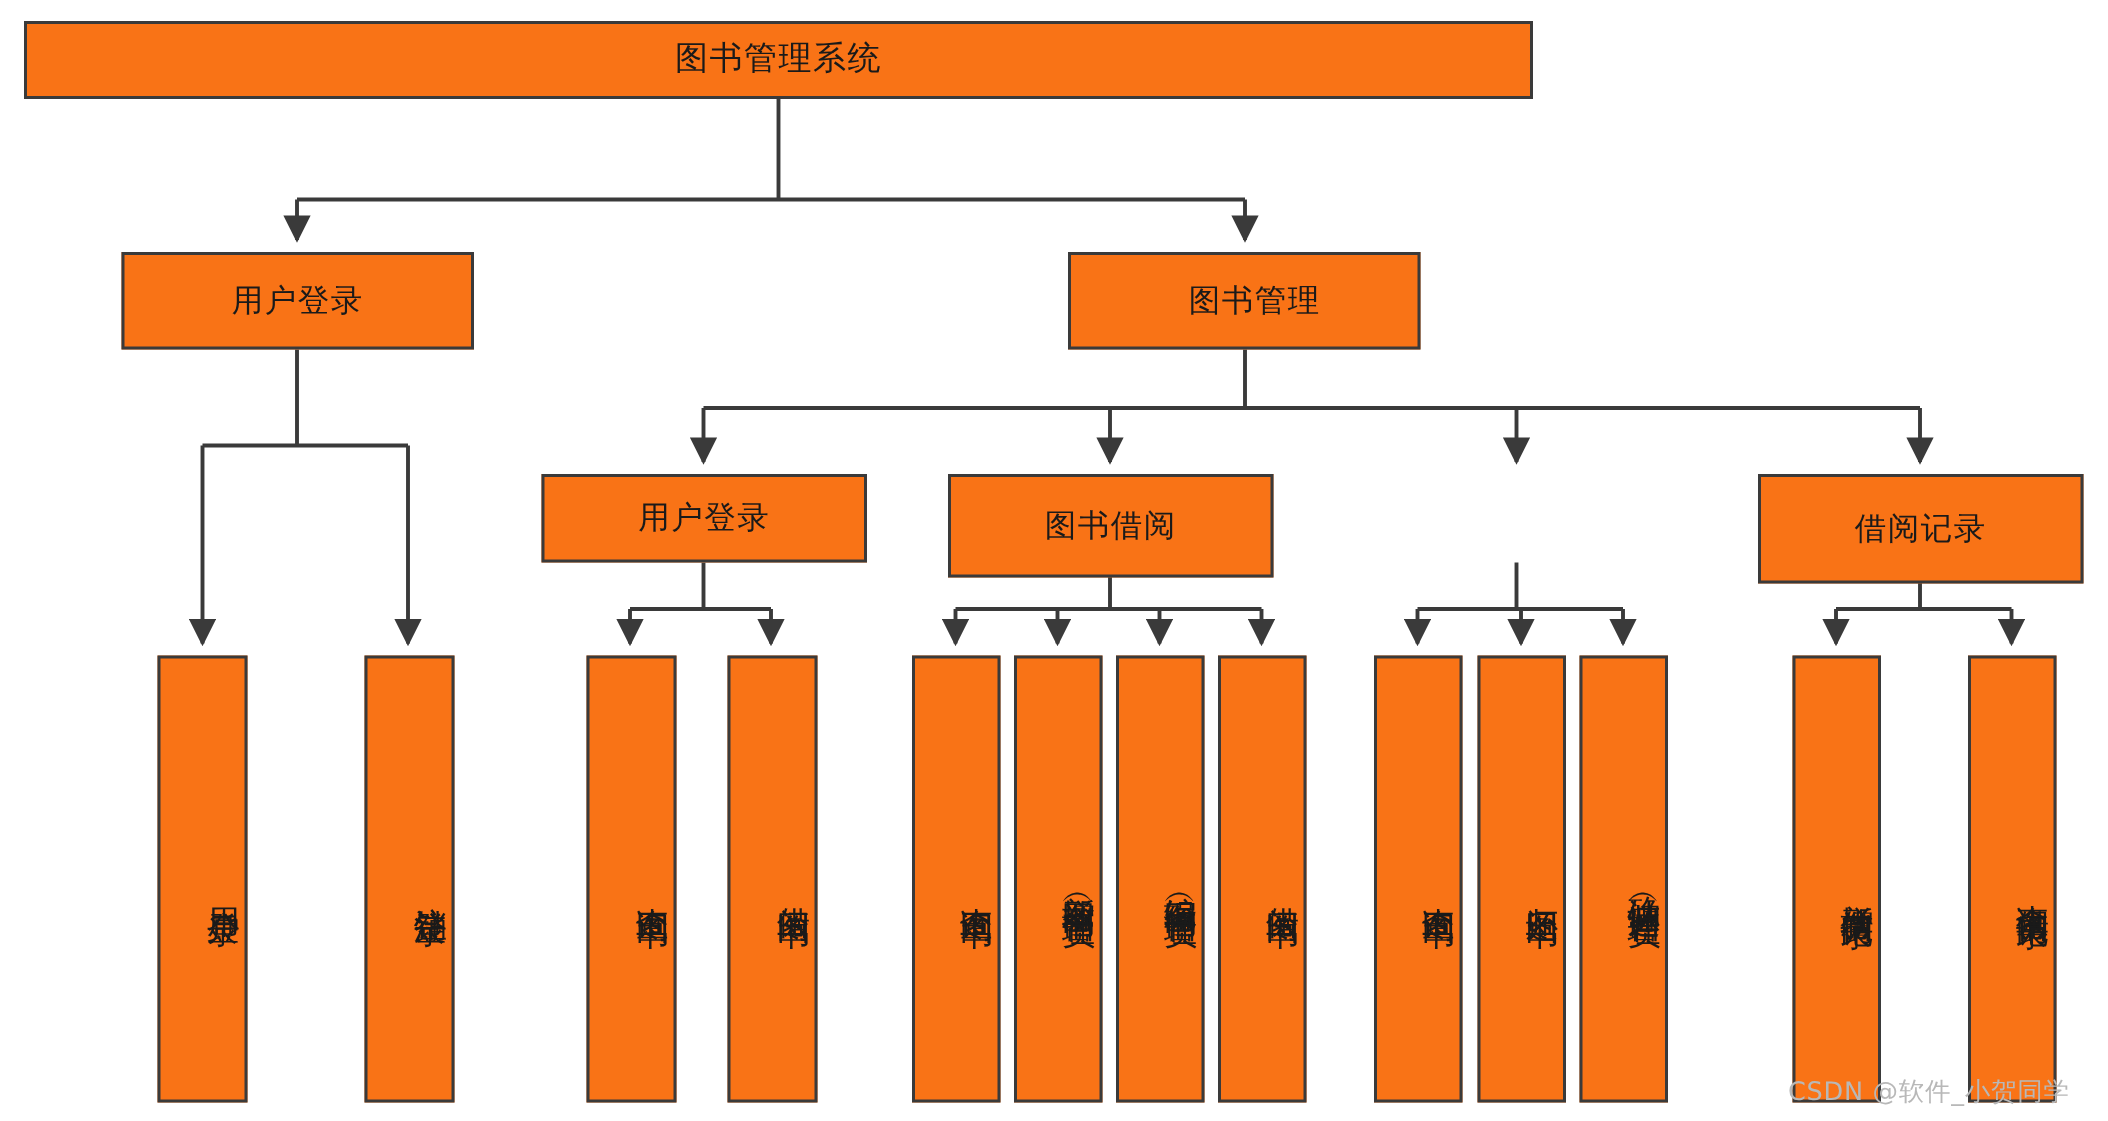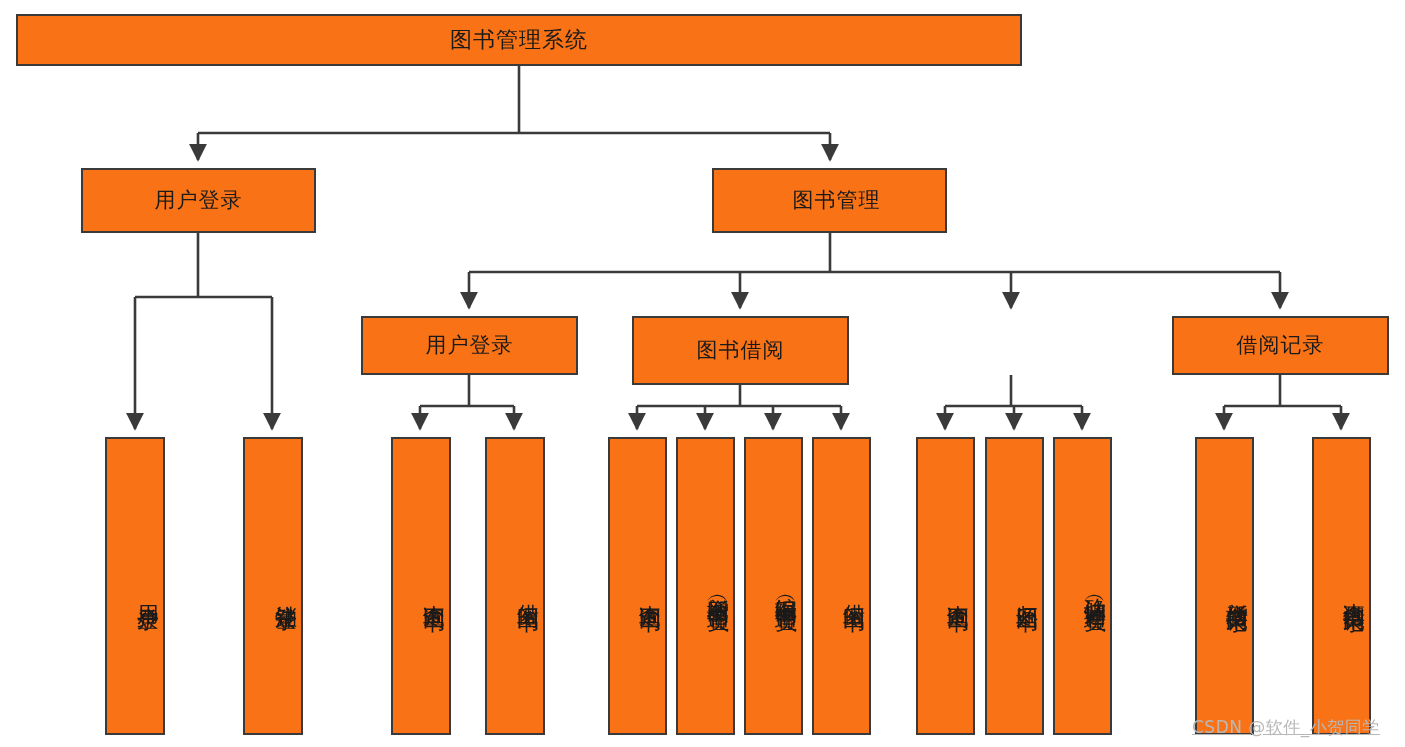--- a/index.html
+++ b/index.html
@@ -60,21 +60,20 @@
   }
   .watermark {
     position: absolute;
     left: 1192px;
     top: 716px;
     font-size: 17px;
     color: #b8b8b8;
     letter-spacing: 0.5px;
     white-space: nowrap;
     z-index: 5;
-    text-decoration: underline;
   }
 </style>
 </head>
 <body>
 
 <div id="canvas">
 
   <svg id="edges" viewBox="0 0 1405 747">
     <defs>
       <marker id="arrow" viewBox="0 0 10 10" refX="9" refY="5" markerWidth="7" markerHeight="7" orient="auto-start-reverse">
@@ -125,21 +124,21 @@
     </g>
   </svg>
 
   <div class="node h root" style="left:16px; top:14px; width:1006px; height:52px;">图书管理系统</div>
 
   <div class="node h" style="left:81px; top:168px; width:235px; height:65px;">用户登录</div>
   <div class="node h" style="left:712px; top:168px; width:235px; height:65px;padding-left:14px;">图书管理</div>
 
   <div class="node h" style="left:361px; top:316px; width:217px; height:59px;">用户登录</div>
   <div class="node h" style="left:632px; top:316px; width:217px; height:69px;">图书借阅</div>
-  <div class="node h" style="left:1172px; top:316px; width:217px; height:59px;">借阅记录</div>
+  <div class="node h" style="left:1172px; top:316px; width:217px; height:73px;">借阅记录</div>
 
   <div class="node v" style="left:105px; top:437px; width:60px; height:298px;">用户登录</div>
   <div class="node v" style="left:243px; top:437px; width:60px; height:298px;">注销登录</div>
 
   <div class="node v" style="left:391px; top:437px; width:60px; height:298px;">查询图书</div>
   <div class="node v" style="left:485px; top:437px; width:60px; height:298px;">借阅图书</div>
 
   <div class="node v" style="left:608px; top:437px; width:59px; height:298px;">查询图书</div>
   <div class="node v tall" style="left:676px; top:437px; width:59px; height:298px;">新增图书（管理员）</div>
   <div class="node v tall" style="left:744px; top:437px; width:59px; height:298px;">编辑图书（管理员）</div>

